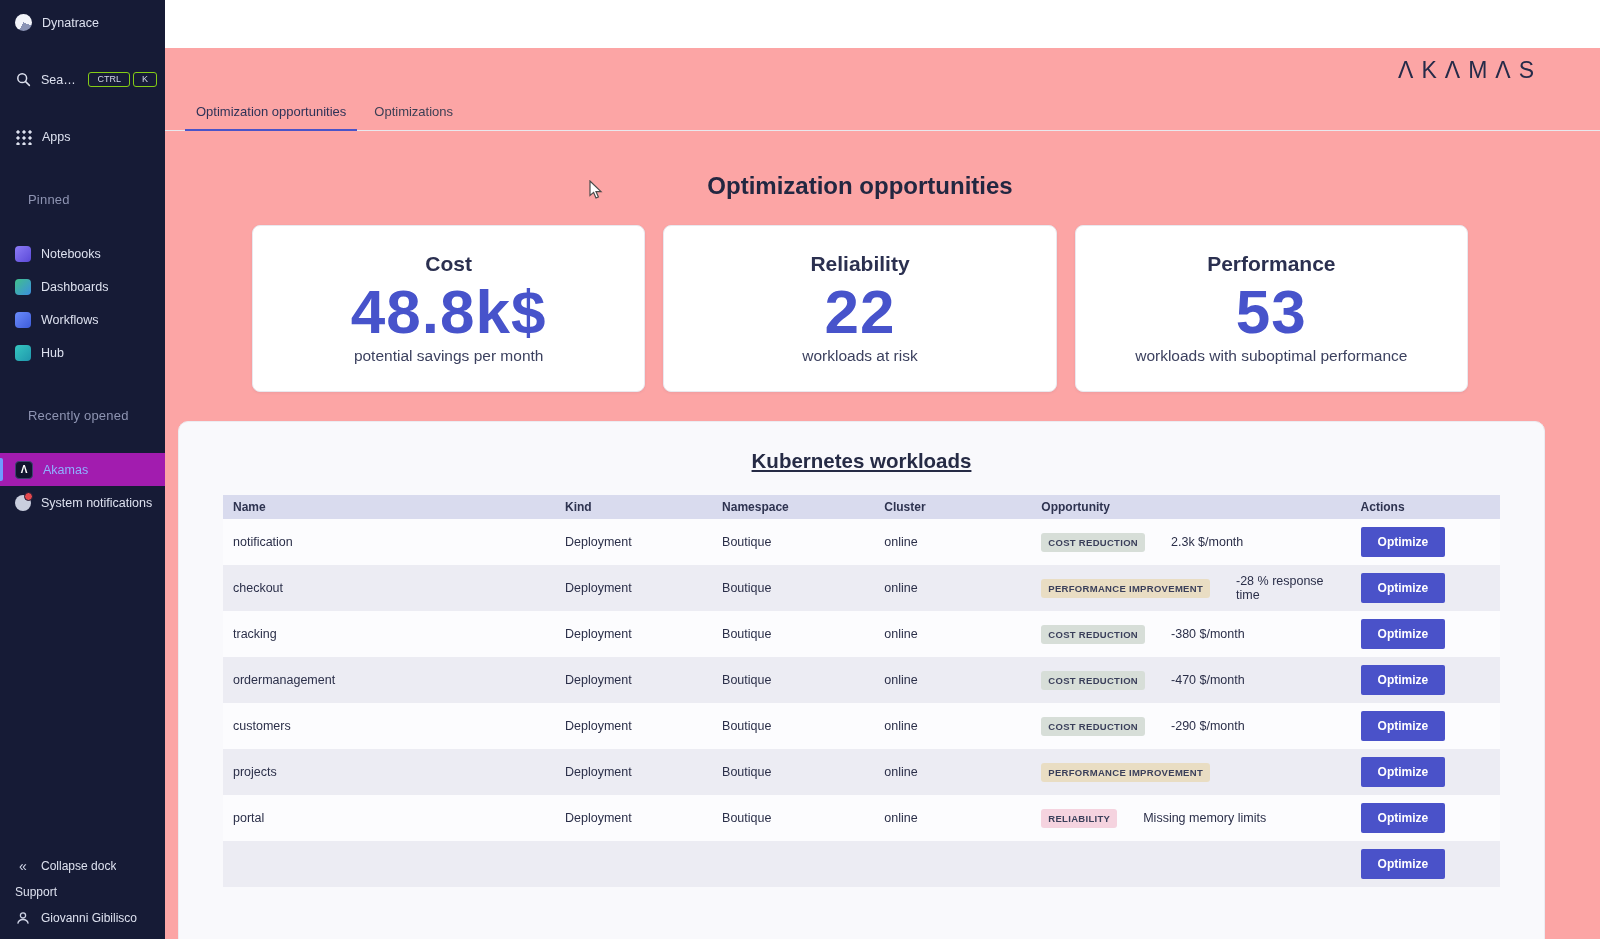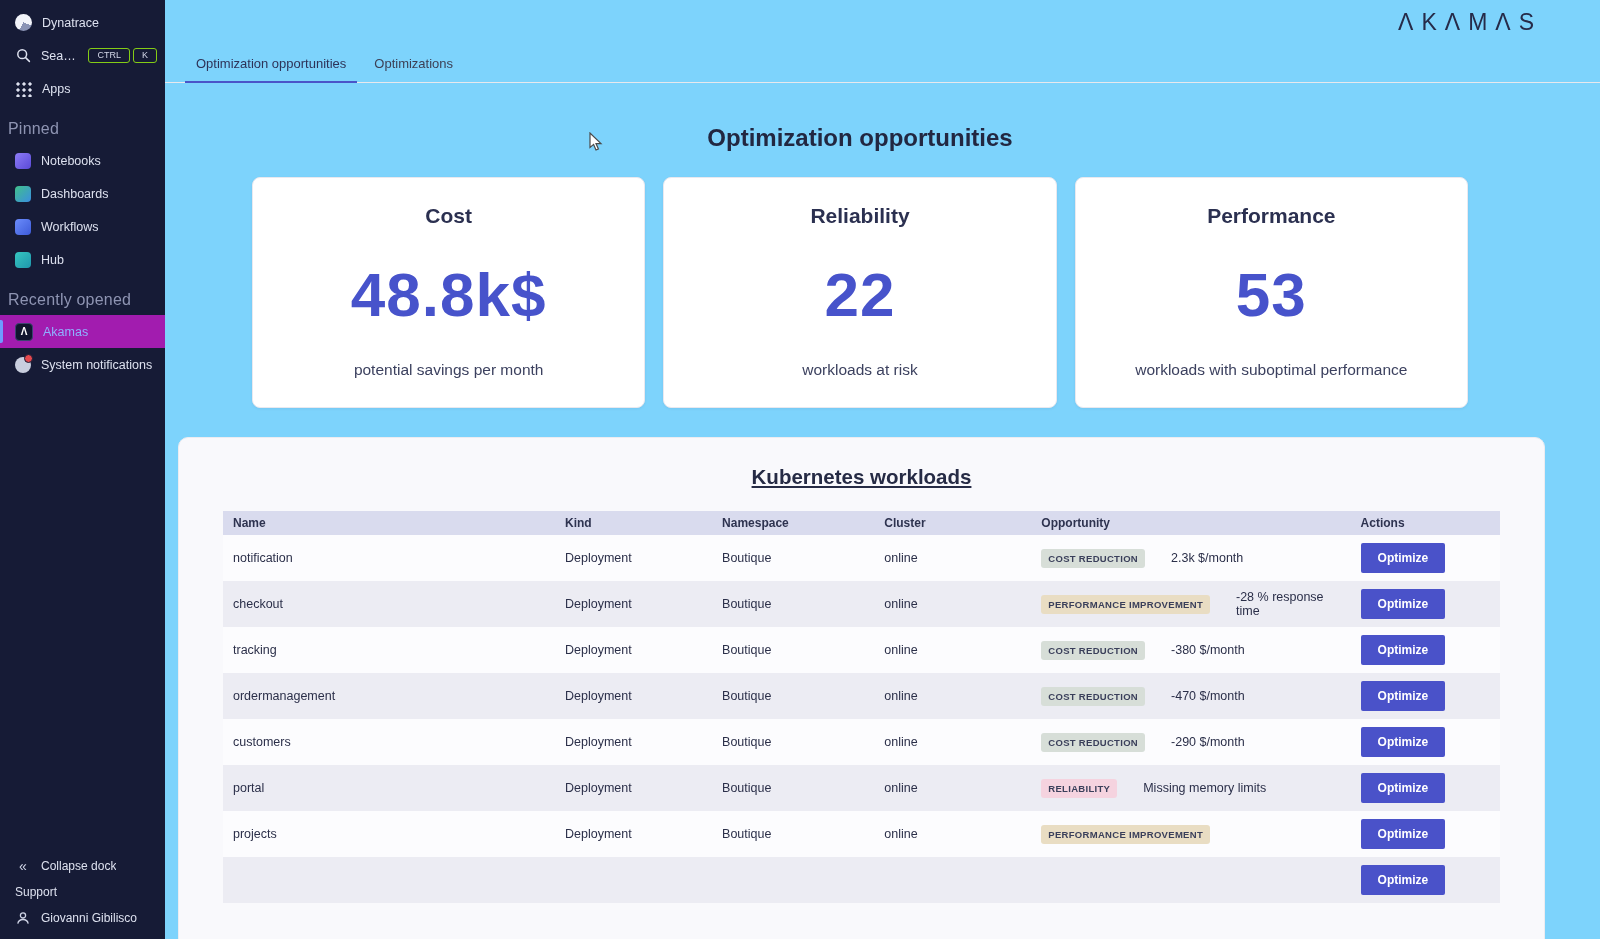--- a/index.html
+++ b/index.html
@@ -10,37 +10,37 @@
     font-family:"Liberation Sans", sans-serif;
     background:#ffffff; color:#2b2f49;
   }
   .app { display:flex; width:1600px; height:939px; }
 
   
   .sidebar {
     width:165px; flex:none; height:100%;
     background:#161b36; color:#dde1ef;
     display:flex; flex-direction:column;
-    padding-top:6px; font-size:12.5px;
+    padding-top:6px; font-size:12.5px;gap:24px;
   }
   .side-item {
     display:flex; align-items:center; gap:10px;
     height:33px; padding:0 8px 0 15px;
     cursor:pointer; position:relative; white-space:nowrap;
   }
   .side-item.active { background:#a21caf; }
   .side-item.active::before {
     content:""; position:absolute; left:0; top:5px; bottom:5px;
     width:3px; background:#6f9bff; border-radius:0 2px 2px 0;
   }
   .side-item.active .side-label { color:#8fb2ff; }
   .side-label { overflow:hidden; text-overflow:ellipsis; }
   .side-section {
-    font-size:16px; color:#8e94b2;
-    padding:15px 0 6px 8px; letter-spacing:.2px;
+    font-size:13px; color:#8e94b2;
+    padding:15px 0 6px 28px; letter-spacing:.2px;
   }
   .side-icon {
     width:16px; height:16px; flex:none; border-radius:4px;
     display:flex; align-items:center; justify-content:center;
   }
   .dt-logo {
     width:17px; height:17px; flex:none; border-radius:50%;
     background:conic-gradient(from 210deg,#f2f4fa 0 72%,#8a93b5 72% 100%);
   }
   .icon-search svg { display:block; }
@@ -70,21 +70,21 @@
     font-size:9px; line-height:1; color:#d3d7e8;
     border:1px solid #84cc16; border-radius:3px; padding:2px 8px;
   }
   .side-footer { margin-top:auto; padding-bottom:8px; }
   .side-footer .side-item { height:26px; font-size:12px; }
   .collapse-icon { width:16px; text-align:center; font-size:14px; color:#cfd4e6; flex:none; }
   .no-icon-indent { }
   .user-icon { width:16px; flex:none; display:flex; align-items:center; justify-content:center; }
 
   
-  .main { flex:1; position:relative; background:#7dd3fc; overflow:hidden; }
+  .main { flex:1; position:relative; background:#fca5a5; overflow:hidden;margin-top:48px; }
   .topbar {
     height:45px; display:flex; align-items:center;
     justify-content:flex-end; padding-right:58px;
   }
   .akamas-logo {
     font-size:23px; font-weight:500; letter-spacing:8px; color:#262b49;
   }
   .tabbar {
     display:flex; gap:6px; padding-left:20px;
     border-bottom:1px solid #e8e8ed;
@@ -94,21 +94,21 @@
     cursor:pointer; border-bottom:2px solid transparent; margin-bottom:-1px;
   }
   .tab.active { color:#2e3358; border-bottom-color:#4a54c8; font-weight:500; }
 
   .page-title {
     margin:41px 0 0 87px; width:1216px; text-align:center;
     font-size:24px; font-weight:700; color:#222741;
   }
   .cards { margin:25px 0 0 87px; width:1216px; display:flex; gap:18px; }
   .card {
-    flex:1; height:231px; background:#ffffff;
+    flex:1; height:167px; background:#ffffff;
     border:1px solid #e9e9ef; border-radius:8px;
     box-shadow:0 1px 3px rgba(20,25,60,.06);
     display:flex; flex-direction:column; align-items:center;
     padding:26px 16px 28px;
   }
   .card-title { font-size:21px; font-weight:600; color:#2b3050; }
   .card-value {
     flex:1; display:flex; align-items:center;
     font-size:62px; font-weight:600; color:#4753cb; letter-spacing:1px;
   }
@@ -381,44 +381,44 @@
                   <span class="badge badge-cost">COST REDUCTION</span>
                   <span class="opp-detail">-290 $/month</span>
                 </span>
               </td>
               <td>
                 <button class="optimize-btn">Optimize</button>
               </td>
             </tr>
 
             <tr>
+              <td>projects</td>
+              <td>Deployment</td>
+              <td>Boutique</td>
+              <td>online</td>
+              <td>
+                <span class="opp-wrap">
+                  <span class="badge badge-performance">PERFORMANCE IMPROVEMENT</span>
+                  <span class="opp-detail"></span>
+                </span>
+              </td>
+              <td>
+                <button class="optimize-btn">Optimize</button>
+              </td>
+            </tr>
+
+            <tr>
               <td>portal</td>
               <td>Deployment</td>
               <td>Boutique</td>
               <td>online</td>
               <td>
                 <span class="opp-wrap">
                   <span class="badge badge-reliability">RELIABILITY</span>
                   <span class="opp-detail">Missing memory limits</span>
-                </span>
-              </td>
-              <td>
-                <button class="optimize-btn">Optimize</button>
-              </td>
-            </tr>
-
-            <tr>
-              <td>projects</td>
-              <td>Deployment</td>
-              <td>Boutique</td>
-              <td>online</td>
-              <td>
-                <span class="opp-wrap">
-                  <span class="badge badge-performance">PERFORMANCE IMPROVEMENT</span>
-                  <span class="opp-detail"></span>
                 </span>
               </td>
               <td>
                 <button class="optimize-btn">Optimize</button>
               </td>
             </tr>
 
             <tr>
               <td></td>
               <td></td>

